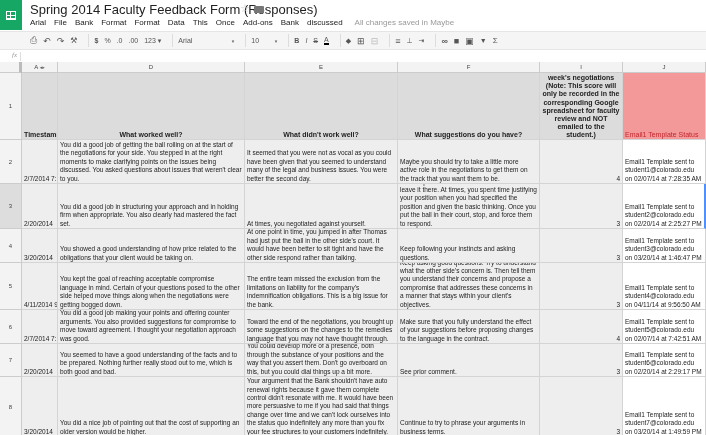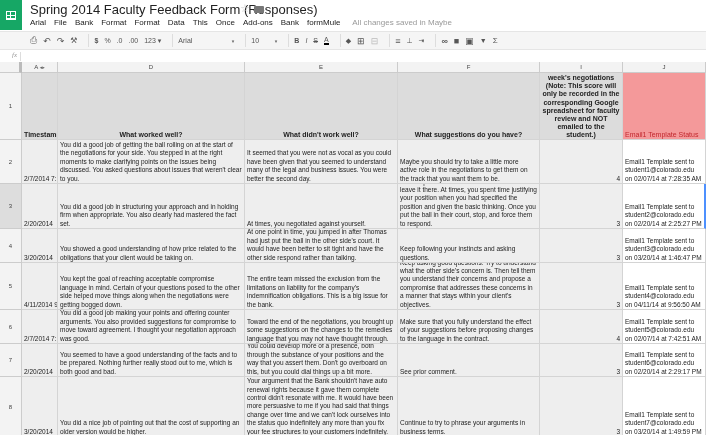--- a/index.html
+++ b/index.html
@@ -53,21 +53,21 @@
     <span>Arial</span>
     <span>File</span>
     <span>Bank</span>
     <span>Format</span>
     <span>Format</span>
     <span>Data</span>
     <span>This</span>
     <span>Once</span>
     <span>Add-ons</span>
     <span>Bank</span>
-    <span>formMule</span>
+    <span>discussed</span>
     <span class="saved">All changes saved in Maybe</span>
   </div>
 </div>
 
 <div class="toolbar">
   <span class="tb" style="font-size:9px">⎙</span>
   <span class="tb" style="font-size:9px">↶</span>
   <span class="tb" style="font-size:9px">↷</span>
   <span class="tb" style="font-size:8px">⚒</span>
   <span class="tb sep"></span>

